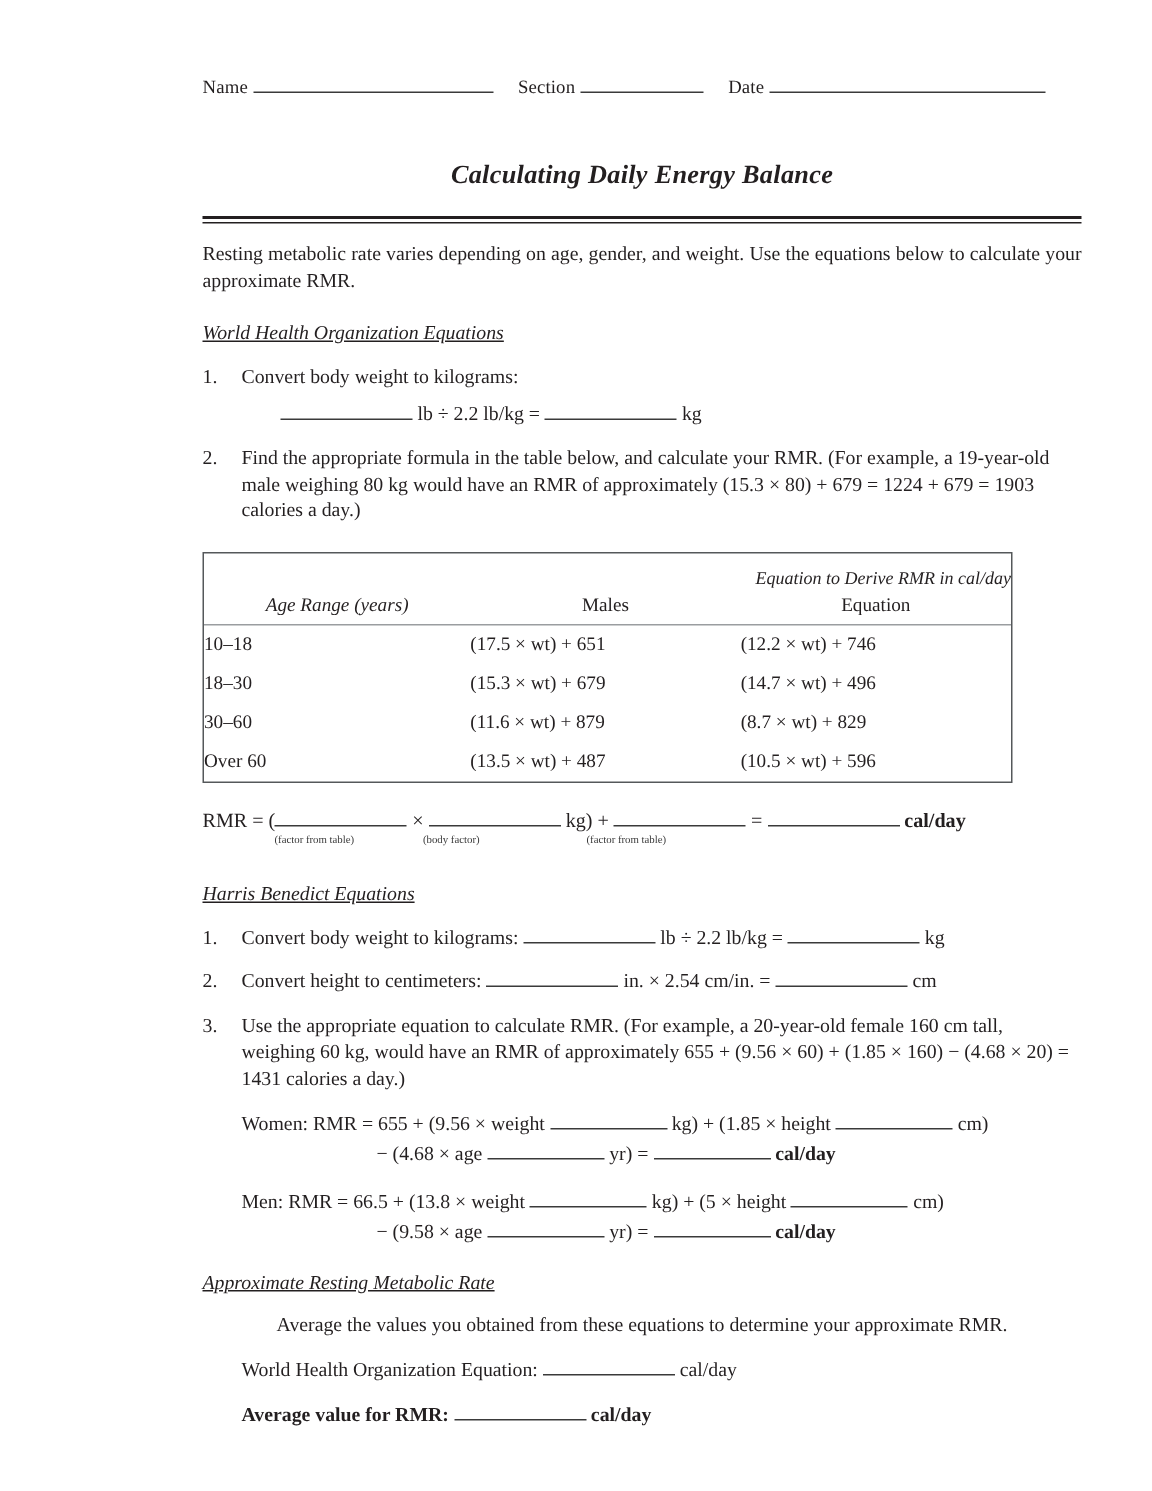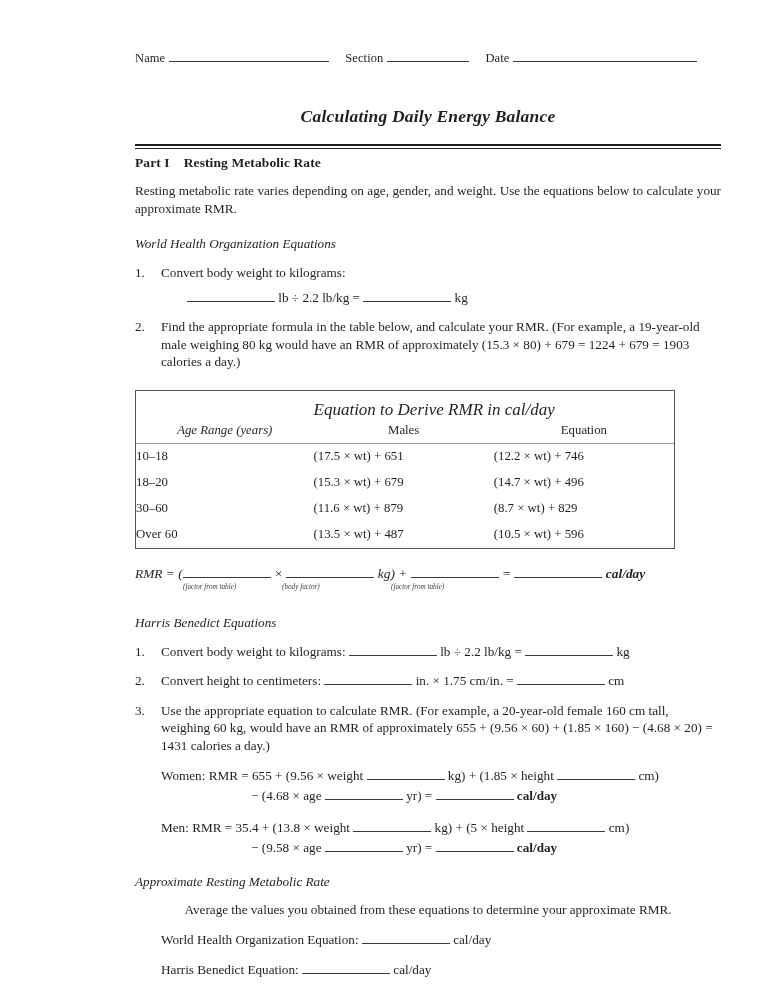--- a/index.html
+++ b/index.html
@@ -77,20 +77,21 @@
     font-size: 13.2px;
     line-height: 1.33;
     margin: 11px 0 0 0;
     text-align: justify;
   }
 
   .sub-head {
     font-style: italic;
     font-size: 13.2px;
     margin-top: 19px;
+    text-decoration: underline;
   }
 
   
   ol.steps {
     list-style: none;
     margin: 0;
     padding: 0;
   }
   ol.steps > li {
     position: relative;
@@ -122,25 +123,25 @@
   table.rmr {
     border-collapse: collapse;
     width: 100%;
     font-size: 12.8px;
   }
   table.rmr td, table.rmr th {
     padding: 0;
     font-weight: normal;
   }
   .span-head {
-    text-align: left;
+    text-align: right;
     font-style: italic;
     padding-top: 9px !important;
     padding-bottom: 1px !important;
-    font-size: 17px;
+    font-size: 12px;
   }
   .col-head {
     text-align: center;
     padding-top: 2px !important;
     padding-bottom: 5px !important;
   }
   .col-head.age {
     font-style: italic;
     text-align: center;
   }
@@ -157,21 +158,20 @@
   .c2 { width: 33.5%; }
   .c3 { width: 33.5%; }
 
   
   .rmr-line {
     margin-top: 17px;
     font-size: 13.4px;
     white-space: nowrap;
     position: relative;
     height: 30px;
-    font-style: italic;
   }
   .rmr-line .bold { font-weight: bold; }
   .annot-row {
     position: absolute;
     left: 0;
     top: 17px;
     width: 100%;
     font-size: 7.2px;
     white-space: nowrap;
     color: #3a3a3a;
@@ -217,23 +217,20 @@
       <span class="lbl">Section</span>
       <span class="blank id-sec-blank"></span>
       <span class="lbl">Date</span>
       <span class="blank id-date-blank"></span>
     </div>
 
     <div class="doc-title">Calculating Daily Energy Balance</div>
 
     <div class="double-rule"></div>
 
-    <div class="part-head">
-      <span class="part-no">Part I</span><span>Resting Metabolic Rate</span>
-    </div>
 
     <p class="body">Resting metabolic rate varies depending on age, gender, and weight. Use the equations below to calculate your approximate RMR.</p>
 
     <div class="sub-head">World Health Organization Equations</div>
 
     <ol class="steps">
       <li>
         <span class="num">1.</span><span>Convert body weight to kilograms:</span>
         <div class="step-sub">
           <span class="blank b-md"></span>
@@ -263,21 +260,21 @@
             <td class="col-head age">Age Range (years)</td>
             <td class="col-head">Males</td>
             <td class="col-head">Equation</td>
           </tr>
           <tr class="first-data">
             <td class="cell">10–18</td>
             <td class="cell">(17.5 × wt) + 651</td>
             <td class="cell">(12.2 × wt) + 746</td>
           </tr>
           <tr>
-            <td class="cell">18–20</td>
+            <td class="cell">18–30</td>
             <td class="cell">(15.3 × wt) + 679</td>
             <td class="cell">(14.7 × wt) + 496</td>
           </tr>
           <tr>
             <td class="cell">30–60</td>
             <td class="cell">(11.6 × wt) + 879</td>
             <td class="cell">(8.7 × wt) + 829</td>
           </tr>
           <tr class="last-data">
             <td class="cell">Over 60</td>
@@ -310,21 +307,21 @@
       <li>
         <span class="num">1.</span><span>Convert body weight to kilograms:</span>
         <span class="blank b-md"></span>
         <span>lb ÷ 2.2 lb/kg =</span>
         <span class="blank b-md"></span>
         <span>kg</span>
       </li>
       <li>
         <span class="num">2.</span><span>Convert height to centimeters:</span>
         <span class="blank b-md"></span>
-        <span>in. × 1.75 cm/in. =</span>
+        <span>in. × 2.54 cm/in. =</span>
         <span class="blank b-md"></span>
         <span>cm</span>
       </li>
       <li>
         <span class="num">3.</span><span>Use the appropriate equation to calculate RMR. (For example, a 20-year-old female 160 cm tall, weighing 60 kg, would have an RMR of approximately 655 + (9.56 × 60) + (1.85 × 160) − (4.68 × 20) = 1431 calories a day.)</span>
 
         <div class="eqline" style="padding-left:0;">
           <span>Women: RMR = 655 + (9.56 × weight</span>
           <span class="blank b-sm"></span>
           <span>kg) + (1.85 × height</span>
@@ -333,21 +330,21 @@
         </div>
         <div class="eqline2">
           <span>− (4.68 × age</span>
           <span class="blank b-sm"></span>
           <span>yr) =</span>
           <span class="blank b-sm"></span>
           <span class="bold">cal/day</span>
         </div>
 
         <div class="eqline" style="padding-left:0; margin-top:14px;">
-          <span>Men: RMR = 35.4 + (13.8 × weight</span>
+          <span>Men: RMR = 66.5 + (13.8 × weight</span>
           <span class="blank b-sm"></span>
           <span>kg) + (5 × height</span>
           <span class="blank b-sm"></span>
           <span>cm)</span>
         </div>
         <div class="eqline2">
           <span>− (9.58 × age</span>
           <span class="blank b-sm"></span>
           <span>yr) =</span>
           <span class="blank b-sm"></span>
@@ -357,25 +354,20 @@
     </ol>
 
     <div class="sub-head" style="margin-top:17px;">Approximate Resting Metabolic Rate</div>
     <p class="body" style="text-align:center;">Average the values you obtained from these equations to determine your approximate RMR.</p>
 
     <div class="avg-row">
       <span>World Health Organization Equation:</span>
       <span class="blank b-md"></span>
       <span>cal/day</span>
     </div>
-    <div class="avg-row">
-      <span>Harris Benedict Equation:</span>
-      <span class="blank b-md"></span>
-      <span>cal/day</span>
-    </div>
     <div class="avg-row bold-row">
       <span>Average value for RMR:</span>
       <span class="blank b-md"></span>
       <span>cal/day</span>
     </div>
 
   </div>
 </div>
 
 </body></html>

